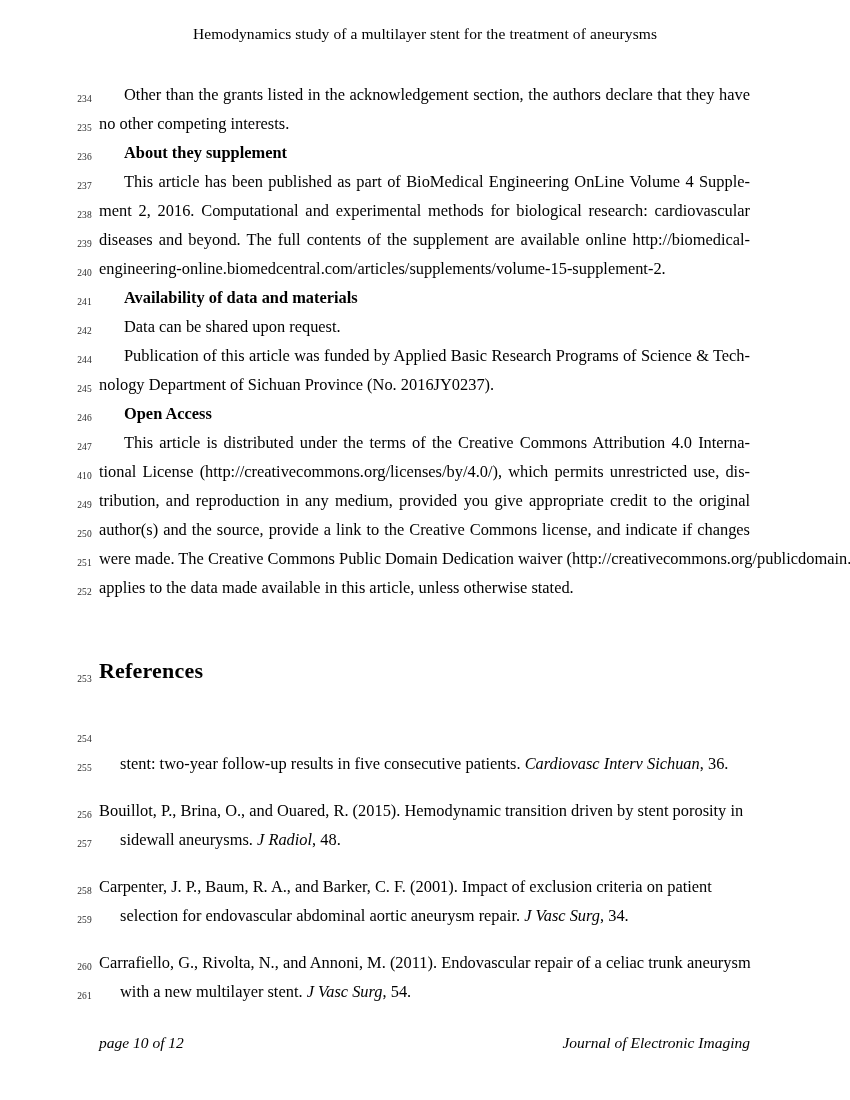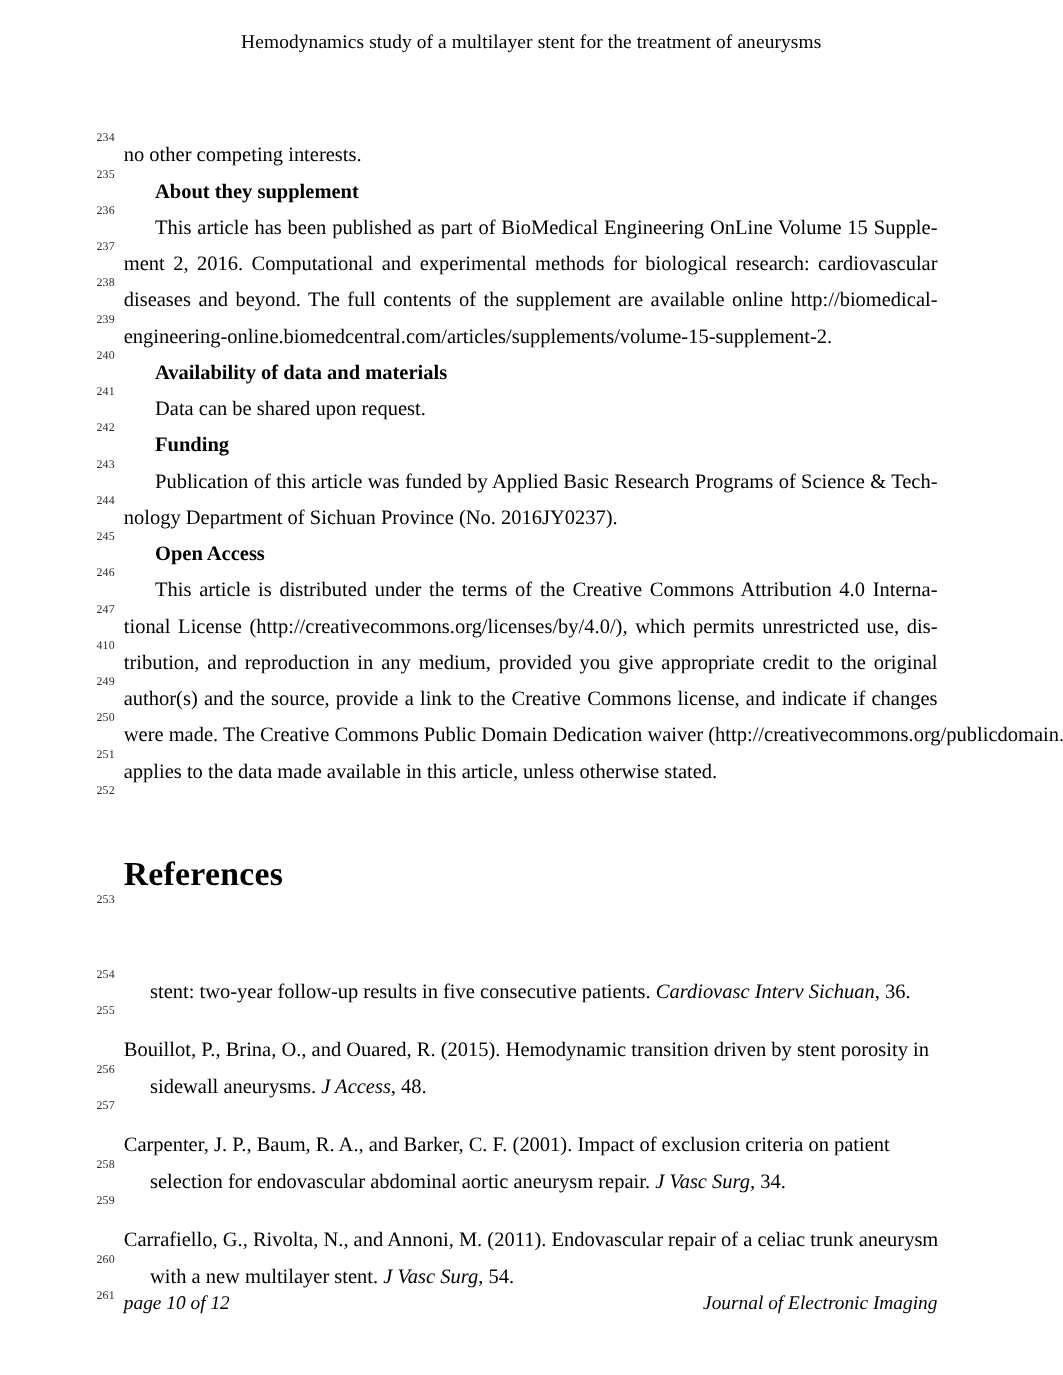--- a/index.html
+++ b/index.html
@@ -45,21 +45,21 @@
   
   .ln {
     position: relative;
     height: 29px;
     line-height: 29px;
     white-space: nowrap;
   }
   .lineno {
     position: absolute;
     left: 68px;
-    top: 16px;
+    top: 4px;
     width: 24px;
     text-align: right;
     font-size: 9.5px;
     line-height: 31px;
     color: #2b2b2b;
     font-family: "Liberation Serif", "DejaVu Serif", serif;
     letter-spacing: 0.2px;
   }
   .ltext {
     position: absolute;
@@ -94,21 +94,21 @@
   }
   .ltext i, .ltext em {
     font-style: italic;
   }
 
   
   .refs-head {
     position: absolute;
     left: 99px;
     top: -4px;
-    font-size: 27px;
+    font-size: 22px;
     font-weight: bold;
     line-height: 29px;
     letter-spacing: 0.2px;
   }
   .ln.tall {
     height: 40px;
   }
 
   
   .footer {
@@ -130,56 +130,53 @@
 </head>
 <body>
 
 <div class="page">
 
   <div class="running-head">Hemodynamics study of a multilayer stent for the treatment of aneurysms</div>
 
   <div class="body-block" id="body-block">
       <div class="ln">
         <span class="lineno">234</span>
+        <span class="ltext indent just">Other than the grants listed in the acknowledgement section, the authors declare that they have</span>
       </div>
       <div class="ln">
         <span class="lineno">235</span>
         <span class="ltext">no other competing interests.</span>
       </div>
       <div class="ln">
         <span class="lineno">236</span>
         <span class="ltext indent bold">About they supplement</span>
       </div>
       <div class="ln">
         <span class="lineno">237</span>
-        <span class="ltext indent just">This article has been published as part of BioMedical Engineering OnLine Volume 15 Supple-</span>
+        <span class="ltext indent just">This article has been published as part of BioMedical Engineering OnLine Volume 4 Supple-</span>
       </div>
       <div class="ln">
         <span class="lineno">238</span>
         <span class="ltext just">ment 2, 2016.  Computational and experimental methods for biological research:  cardiovascular</span>
       </div>
       <div class="ln">
         <span class="lineno">239</span>
         <span class="ltext just">diseases and beyond.  The full contents of the supplement are available online http://biomedical-</span>
       </div>
       <div class="ln">
         <span class="lineno">240</span>
         <span class="ltext">engineering-online.biomedcentral.com/articles/supplements/volume-15-supplement-2.</span>
       </div>
       <div class="ln">
         <span class="lineno">241</span>
         <span class="ltext indent bold">Availability of data and materials</span>
       </div>
       <div class="ln">
         <span class="lineno">242</span>
         <span class="ltext indent">Data can be shared upon request.</span>
-      </div>
-      <div class="ln">
-        <span class="lineno">243</span>
-        <span class="ltext indent bold">Funding</span>
       </div>
       <div class="ln">
         <span class="lineno">244</span>
         <span class="ltext indent just">Publication of this article was funded by Applied Basic Research Programs of Science &amp; Tech-</span>
       </div>
       <div class="ln">
         <span class="lineno">245</span>
         <span class="ltext">nology Department of Sichuan Province (No. 2016JY0237).</span>
       </div>
       <div class="ln">
@@ -226,21 +223,21 @@
         </div>
         <div style="height: 18px;"></div>
       </div>
       <div>
         <div class="ln">
           <span class="lineno">256</span>
           <span class="ltext"><span>Bouillot, P., Brina, O., and Ouared, R. (2015). Hemodynamic transition driven by stent porosity in</span></span>
         </div>
         <div class="ln">
           <span class="lineno">257</span>
-          <span class="ltext hang"><span>sidewall aneurysms. </span><i>J Access</i><span>, 48.</span></span>
+          <span class="ltext hang"><span>sidewall aneurysms. </span><i>J Radiol</i><span>, 48.</span></span>
         </div>
         <div style="height: 18px;"></div>
       </div>
       <div>
         <div class="ln">
           <span class="lineno">258</span>
           <span class="ltext"><span>Carpenter, J. P., Baum, R. A., and Barker, C. F. (2001).  Impact of exclusion criteria on patient</span></span>
         </div>
         <div class="ln">
           <span class="lineno">259</span>

